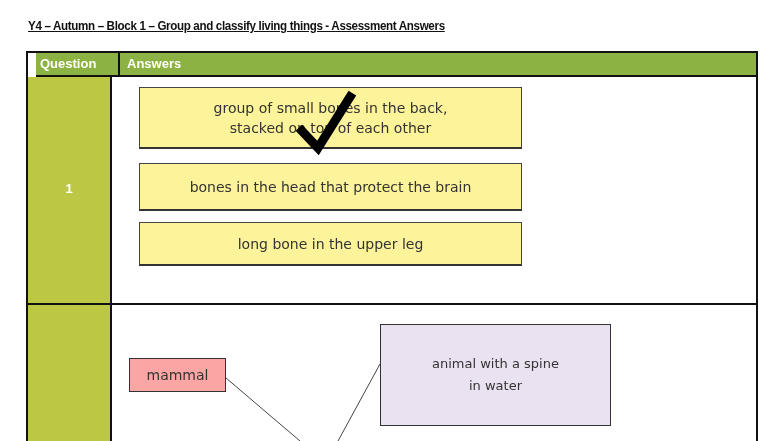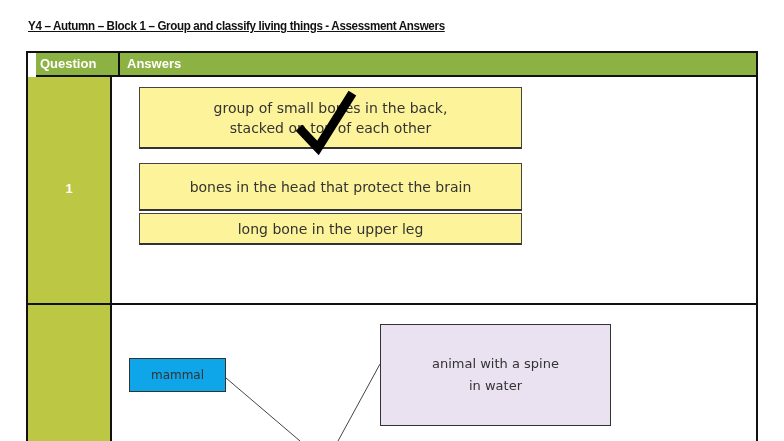--- a/index.html
+++ b/index.html
@@ -33,22 +33,22 @@
   }
   .row-divider { position: absolute; left: 0; right: 0; height: 2px; background: #111; }
   .ybox {
     position: absolute; left: 139px; width: 383px; box-sizing: border-box;
     background: #fdf39a; border: 1.5px solid #444; border-bottom: 2px solid #333;
     color: #333; font-family: "DejaVu Sans", sans-serif; font-size: 14px; text-align: center;
     display: flex; align-items: center; justify-content: center; line-height: 20px;
   }
   .bbox {
     position: absolute; left: 129px; top: 358px; width: 97px; height: 34px; box-sizing: border-box;
-    background: #0ea5e9; border: 1.5px solid #333; color: #333;
-    font-family: "DejaVu Sans", sans-serif; font-size: 12px;
+    background: #fca5a5; border: 1.5px solid #333; color: #333;
+    font-family: "DejaVu Sans", sans-serif; font-size: 14px;
     display: flex; align-items: center; justify-content: center;
   }
   .pbox {
     position: absolute; left: 380px; top: 324px; width: 231px; height: 102px; box-sizing: border-box;
     background: #ebe2f1; border: 1.5px solid #333; color: #333;
     font-family: "DejaVu Sans", sans-serif; font-size: 13px; text-align: center; line-height: 22px;
     display: flex; align-items: center; justify-content: center; padding: 0 10px;
   }
   svg.overlay { position: absolute; left: 0; top: 0; pointer-events: none; }
 </style>
@@ -74,21 +74,21 @@
   </div>
 </div>
 
 <div class="ybox" style="top:87px; height:62px; flex-direction:column;">
   <span>group of small bones in the back,</span>
   <span>stacked on top of each other</span>
 </div>
 <div class="ybox" style="top:163px; height:48px;">
   <span>bones in the head that protect the brain</span>
 </div>
-<div class="ybox" style="top:213px; height:32px;justify-content:center;">
+<div class="ybox" style="top:222px; height:44px;justify-content:center;">
   <span>long bone in the upper leg</span>
 </div>
 
 <div class="bbox">
   <span>mammal</span>
 </div>
 <div class="pbox">
   <div>
     <div>animal with a spine</div>
     <div>in water</div>

